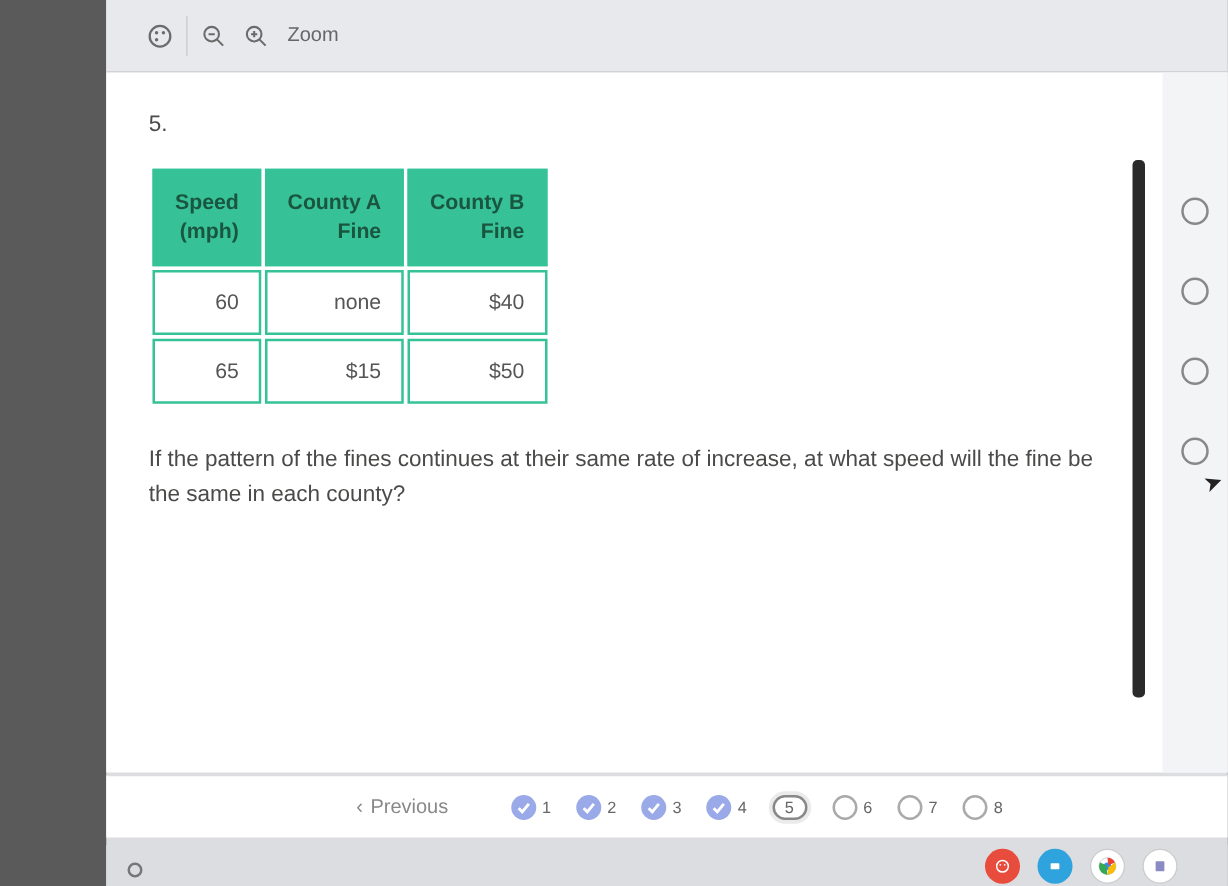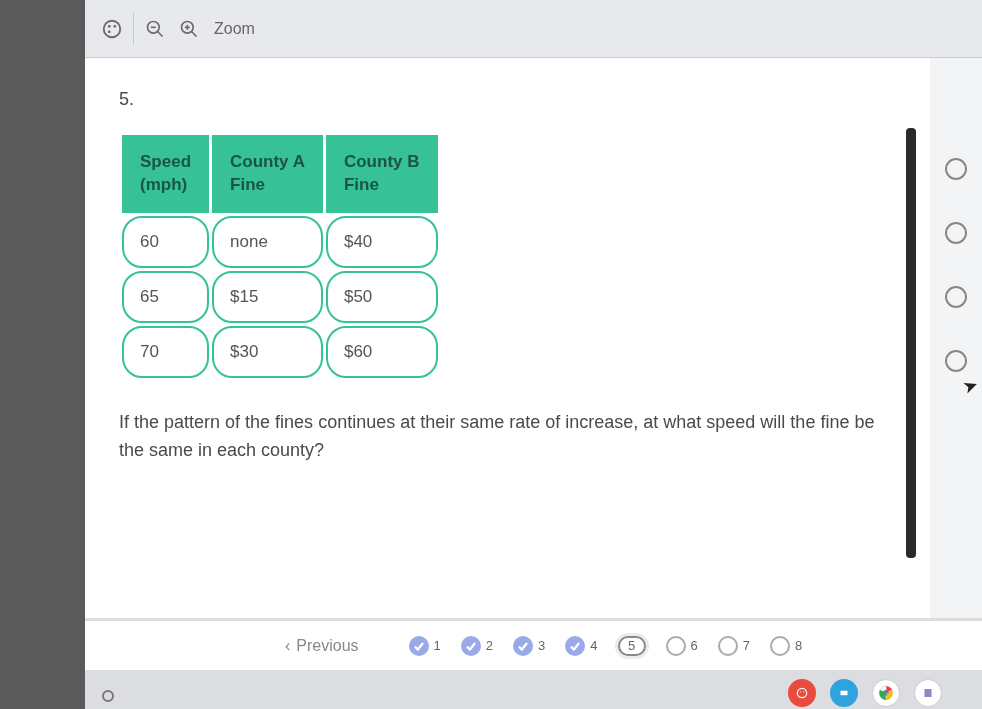--- a/index.html
+++ b/index.html
@@ -18,21 +18,21 @@
       width: 897px;
       height: 709px;
       background: #dcdde0;
     }
     .toolbar {
       height: 58px;
       background: #e8e9ed;
       border-bottom: 1px solid #ccc;
       display: flex;
       align-items: center;
-      padding: 0 14px;
+      padding: 0 30px;
       gap: 8px;
     }
     .tool-icon {
       width: 26px; height: 26px;
       display: flex; align-items: center; justify-content: center;
       color: #6b6b6b;
       cursor: pointer;
     }
     .divider { width:1px; height:32px; background:#c8c8c8; }
     .zoom-label { color:#666; font-size:16px; margin-left:4px; }
@@ -43,35 +43,34 @@
       min-height: 560px;
       position: relative;
     }
     .qrow { display:flex; align-items:flex-start; gap:6px; color:#4a4a49; font-size:18px; line-height:1.45; }
     .qnum { min-width:20px; }
     .qtext { max-width: 760px; }
     .data-table { margin-top: 20px; border-collapse: separate; border-spacing: 3px; }
     .data-table th, .data-table td {
       padding: 14px 16px;
       font-size: 17px;
-      text-align:left;
+      text-align:right;
       border: 2px solid #34c296;
       min-width: 86px;
     }
     .data-table th {
       background:#36c296;
       color:#1a5540;
       font-weight:600;
       line-height:1.35;
       vertical-align: top;
     }
     .data-table td {
       background:#fff;
       color:#555;
-      border-radius:20px;
     }
     .followup {
       margin-top: 28px;
       color:#4a4a49;
       font-size:18px;
       line-height:1.55;
       max-width: 770px;
     }
     .vscroll {
       position:absolute;
@@ -223,25 +222,20 @@
         <tr>
           <td>60</td>
           <td>none</td>
           <td>$40</td>
         </tr>
         <tr>
           <td>65</td>
           <td>$15</td>
           <td>$50</td>
         </tr>
-        <tr>
-          <td>70</td>
-          <td>$30</td>
-          <td>$60</td>
-        </tr>
       </tbody>
     </table>
 
     <div class="followup">If the pattern of the fines continues at their same rate of increase, at what speed will the fine be the same in each county?</div>
 
     <div class="vscroll"></div>
   </div>
 
   <div class="side-panel">
     <div class="side-circle"></div>

